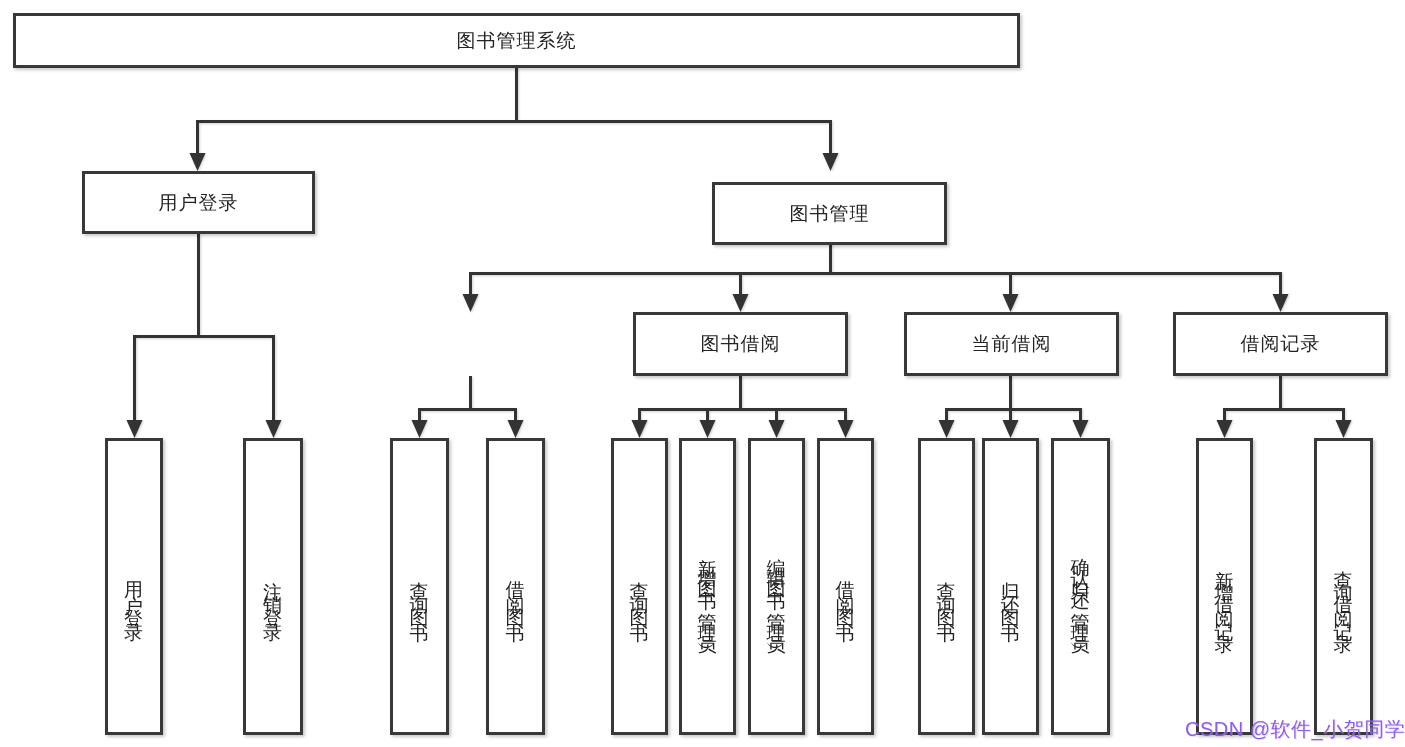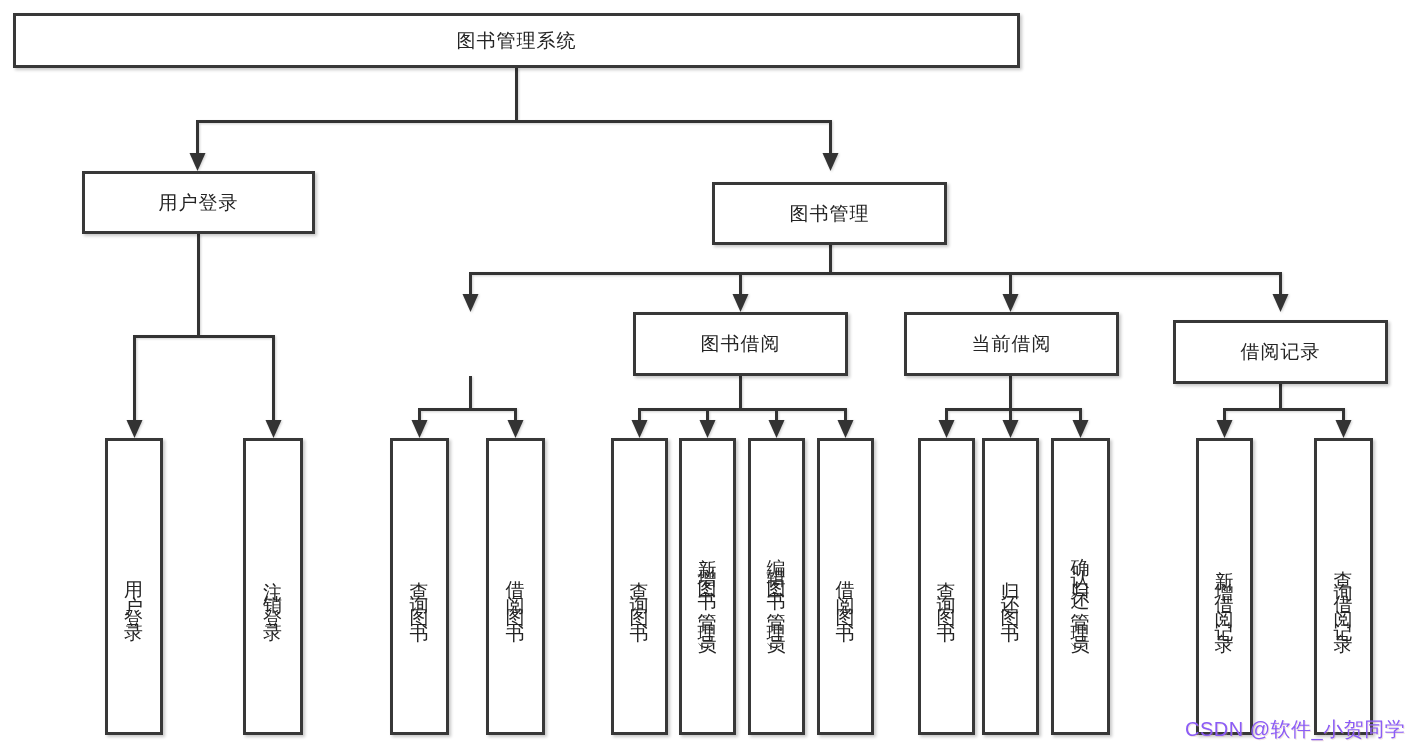--- a/index.html
+++ b/index.html
@@ -101,21 +101,21 @@
   <div class="box" style="left:712px;top:182px;width:235px;height:63px;">
     <span class="lbl">图书管理</span>
   </div>
 
   <div class="box" style="left:633px;top:312px;width:215px;height:64px;">
     <span class="lbl">图书借阅</span>
   </div>
   <div class="box" style="left:904px;top:312px;width:215px;height:64px;">
     <span class="lbl">当前借阅</span>
   </div>
-  <div class="box" style="left:1173px;top:320px;width:215px;height:64px;">
+  <div class="box" style="left:1173px;top:312px;width:215px;height:64px;">
     <span class="lbl">借阅记录</span>
   </div>
 
   <div class="box v" style="left:105px;top:438px;width:58px;height:297px;">
     <span class="lbl">用户登录</span>
   </div>
   <div class="box v" style="left:243px;top:438px;width:60px;height:297px;">
     <span class="lbl">注销登录</span>
   </div>
 

